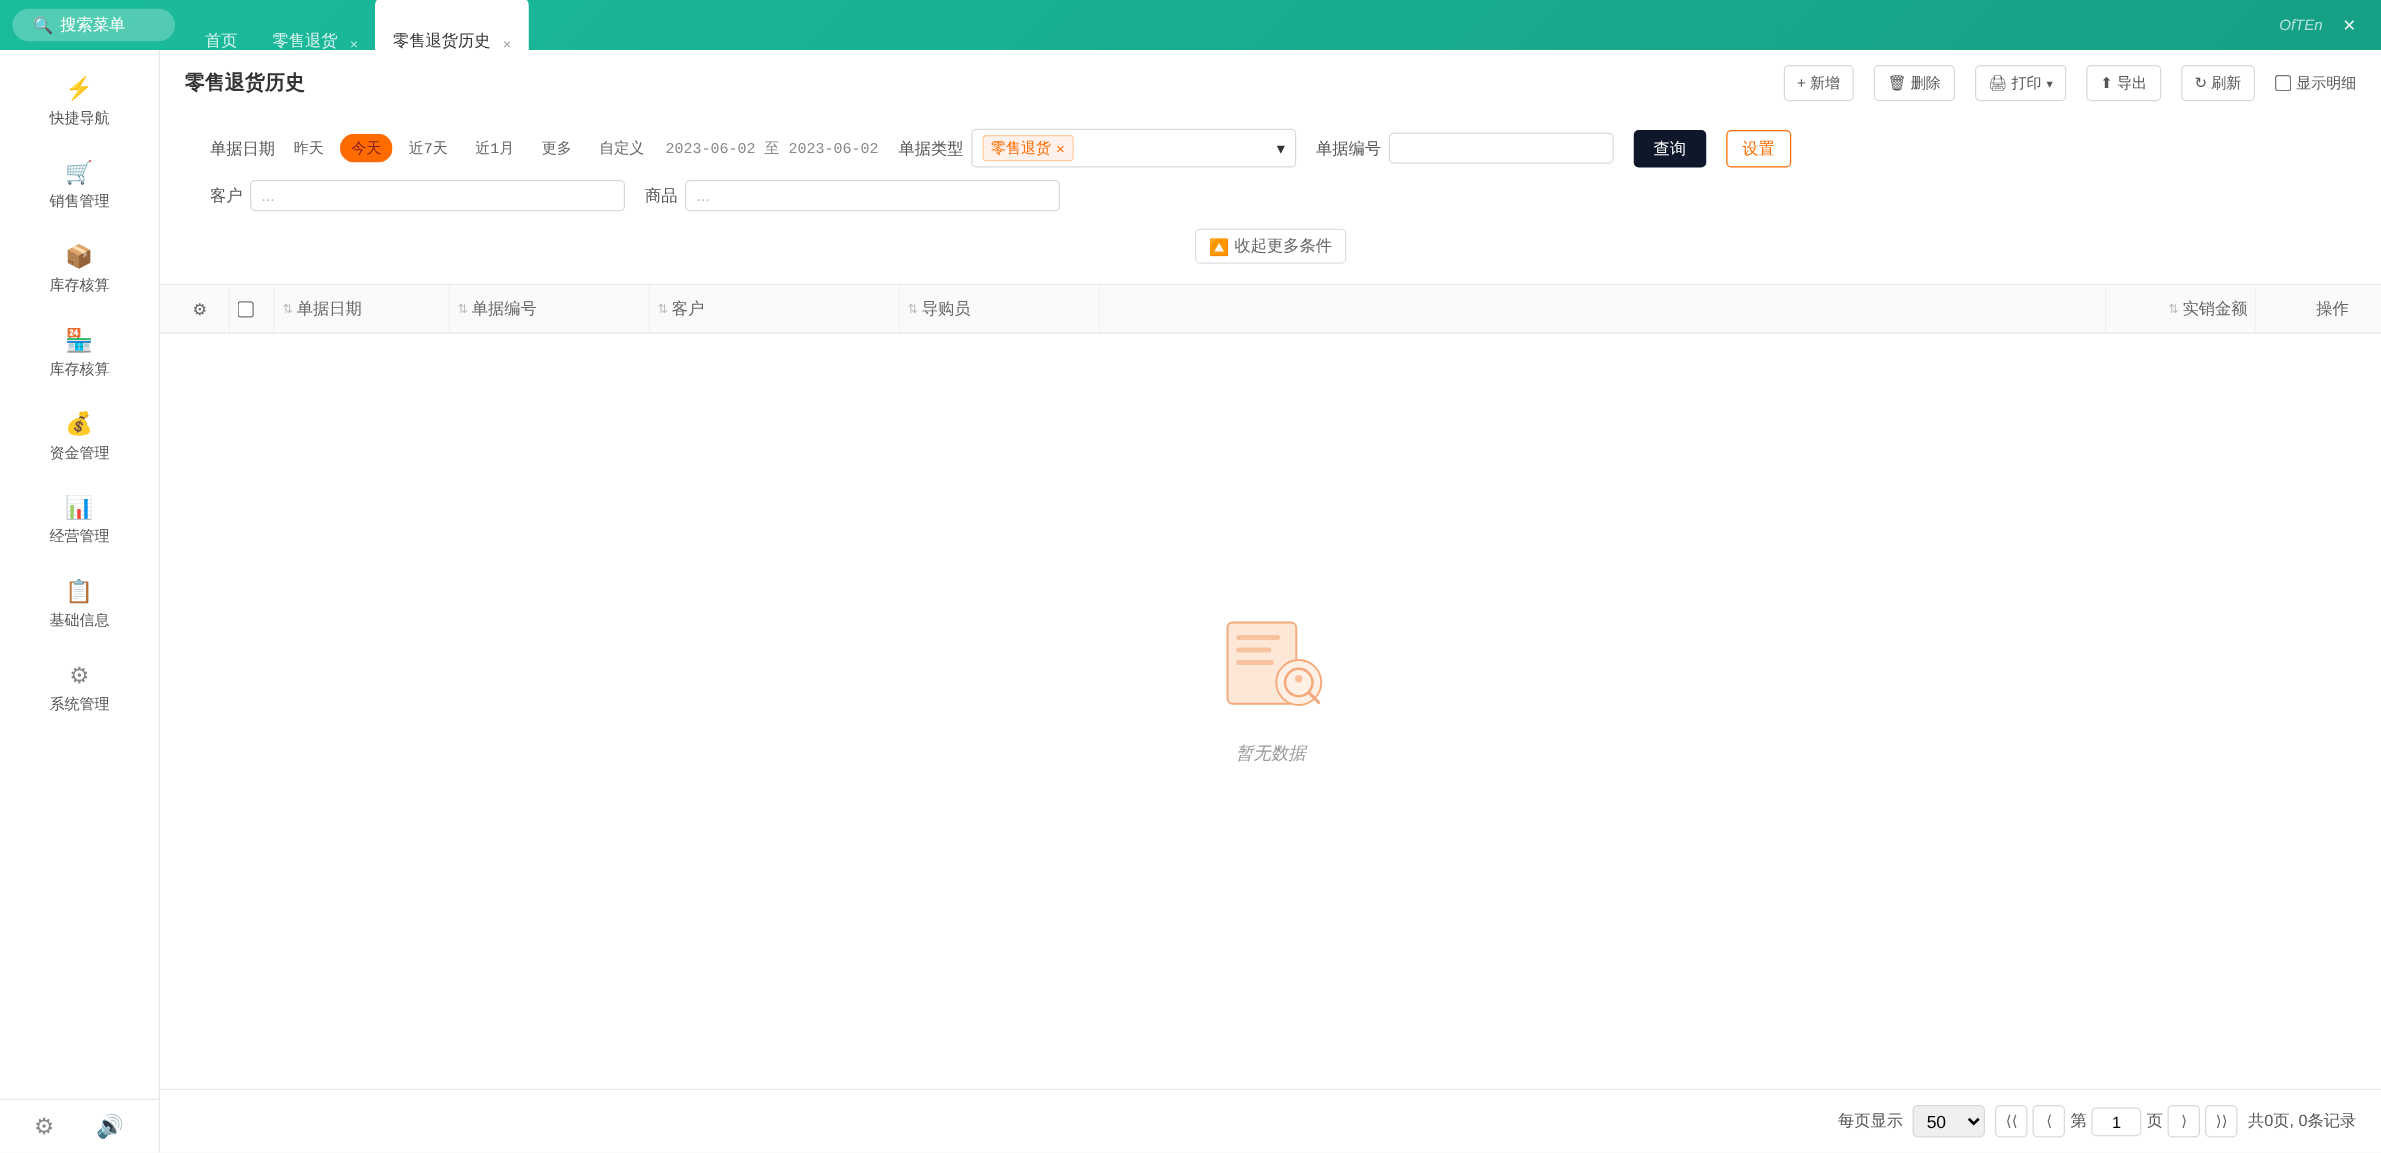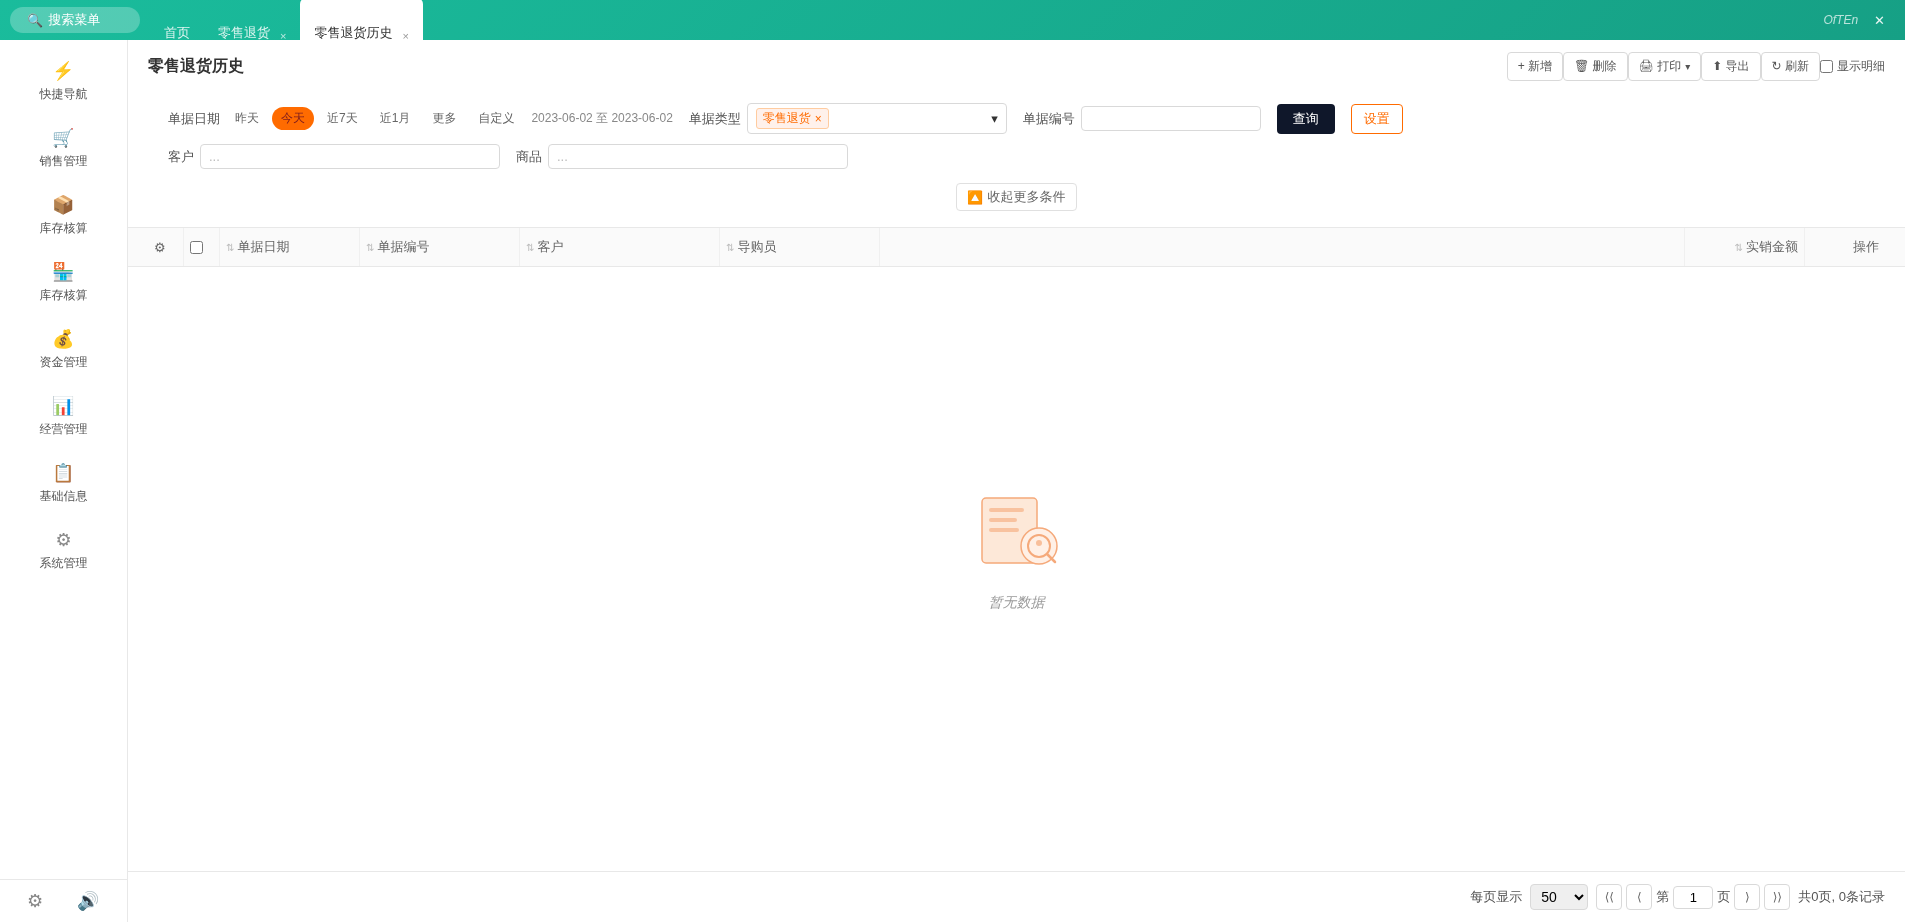--- a/index.html
+++ b/index.html
@@ -98,21 +98,21 @@
       padding: 12px 20px 0 20px;
       border-bottom: 1px solid #e8e8e8;
     }
     .page-title-bar {
       display: flex;
       align-items: center;
       justify-content: space-between;
       margin-bottom: 10px;
     }
     .page-title { font-size: 16px; font-weight: 600; color: #333; }
-    .toolbar { display: flex; align-items: center; gap: 0; }
+    .toolbar { display: flex; align-items: center; gap: 16px; }
     .toolbar-btn {
       display: flex;
       align-items: center;
       gap: 4px;
       padding: 5px 10px;
       border: 1px solid #d9d9d9;
       background: white;
       border-radius: 4px;
       cursor: pointer;
       font-size: 12px;
@@ -139,21 +139,21 @@
     .checkbox-label { display: flex; align-items: center; gap: 4px; font-size: 12px; color: #555; cursor: pointer; }
 
     
     .filter-area {
       padding: 12px 20px;
       background: white;
     }
     .filter-row { display: flex; align-items: center; gap: 16px; margin-bottom: 10px; flex-wrap: wrap; }
     .filter-item { display: flex; align-items: center; gap: 6px; }
     .filter-label { font-size: 13px; color: #555; white-space: nowrap; }
-    .filter-dates { display: flex; align-items: center; gap: 4px; }
+    .filter-dates { display: flex; align-items: center; gap: 4px; font-family: Liberation Mono, monospace; }
     .date-btn {
       padding: 2px 8px;
       border-radius: 12px;
       font-size: 12px;
       cursor: pointer;
       color: #666;
       border: 1px solid transparent;
     }
     .date-btn.active {
       background: #ff6b00;

